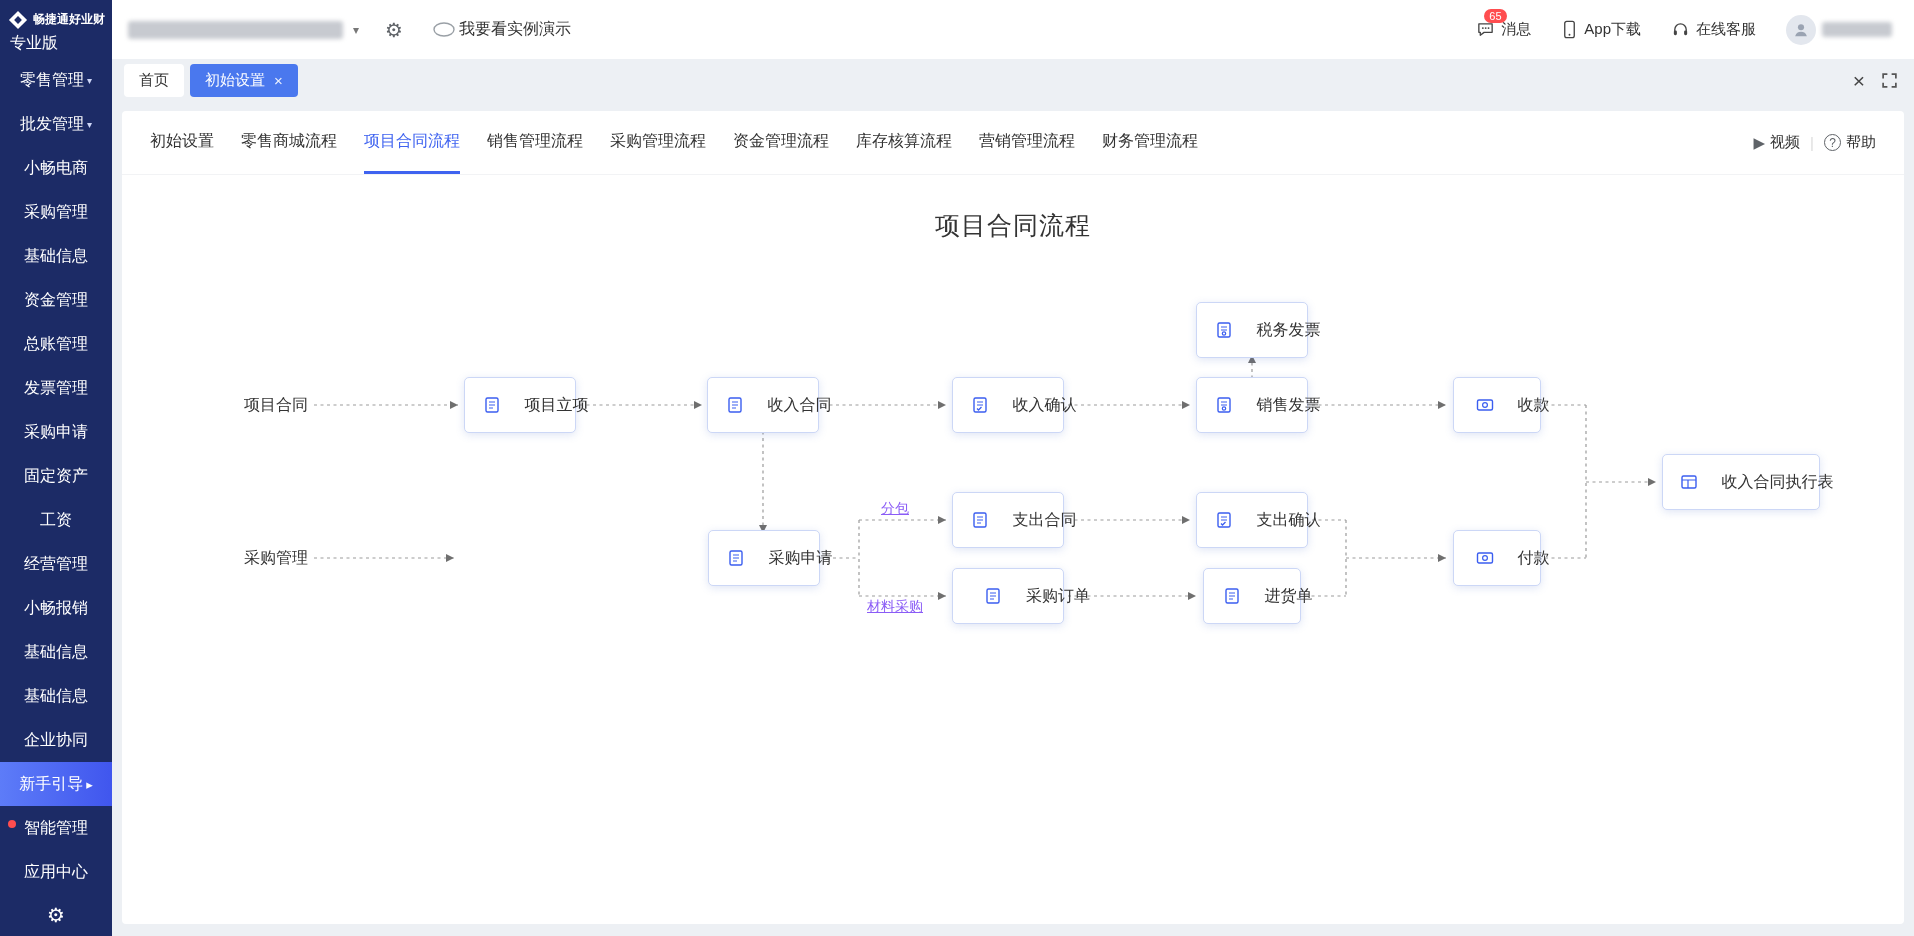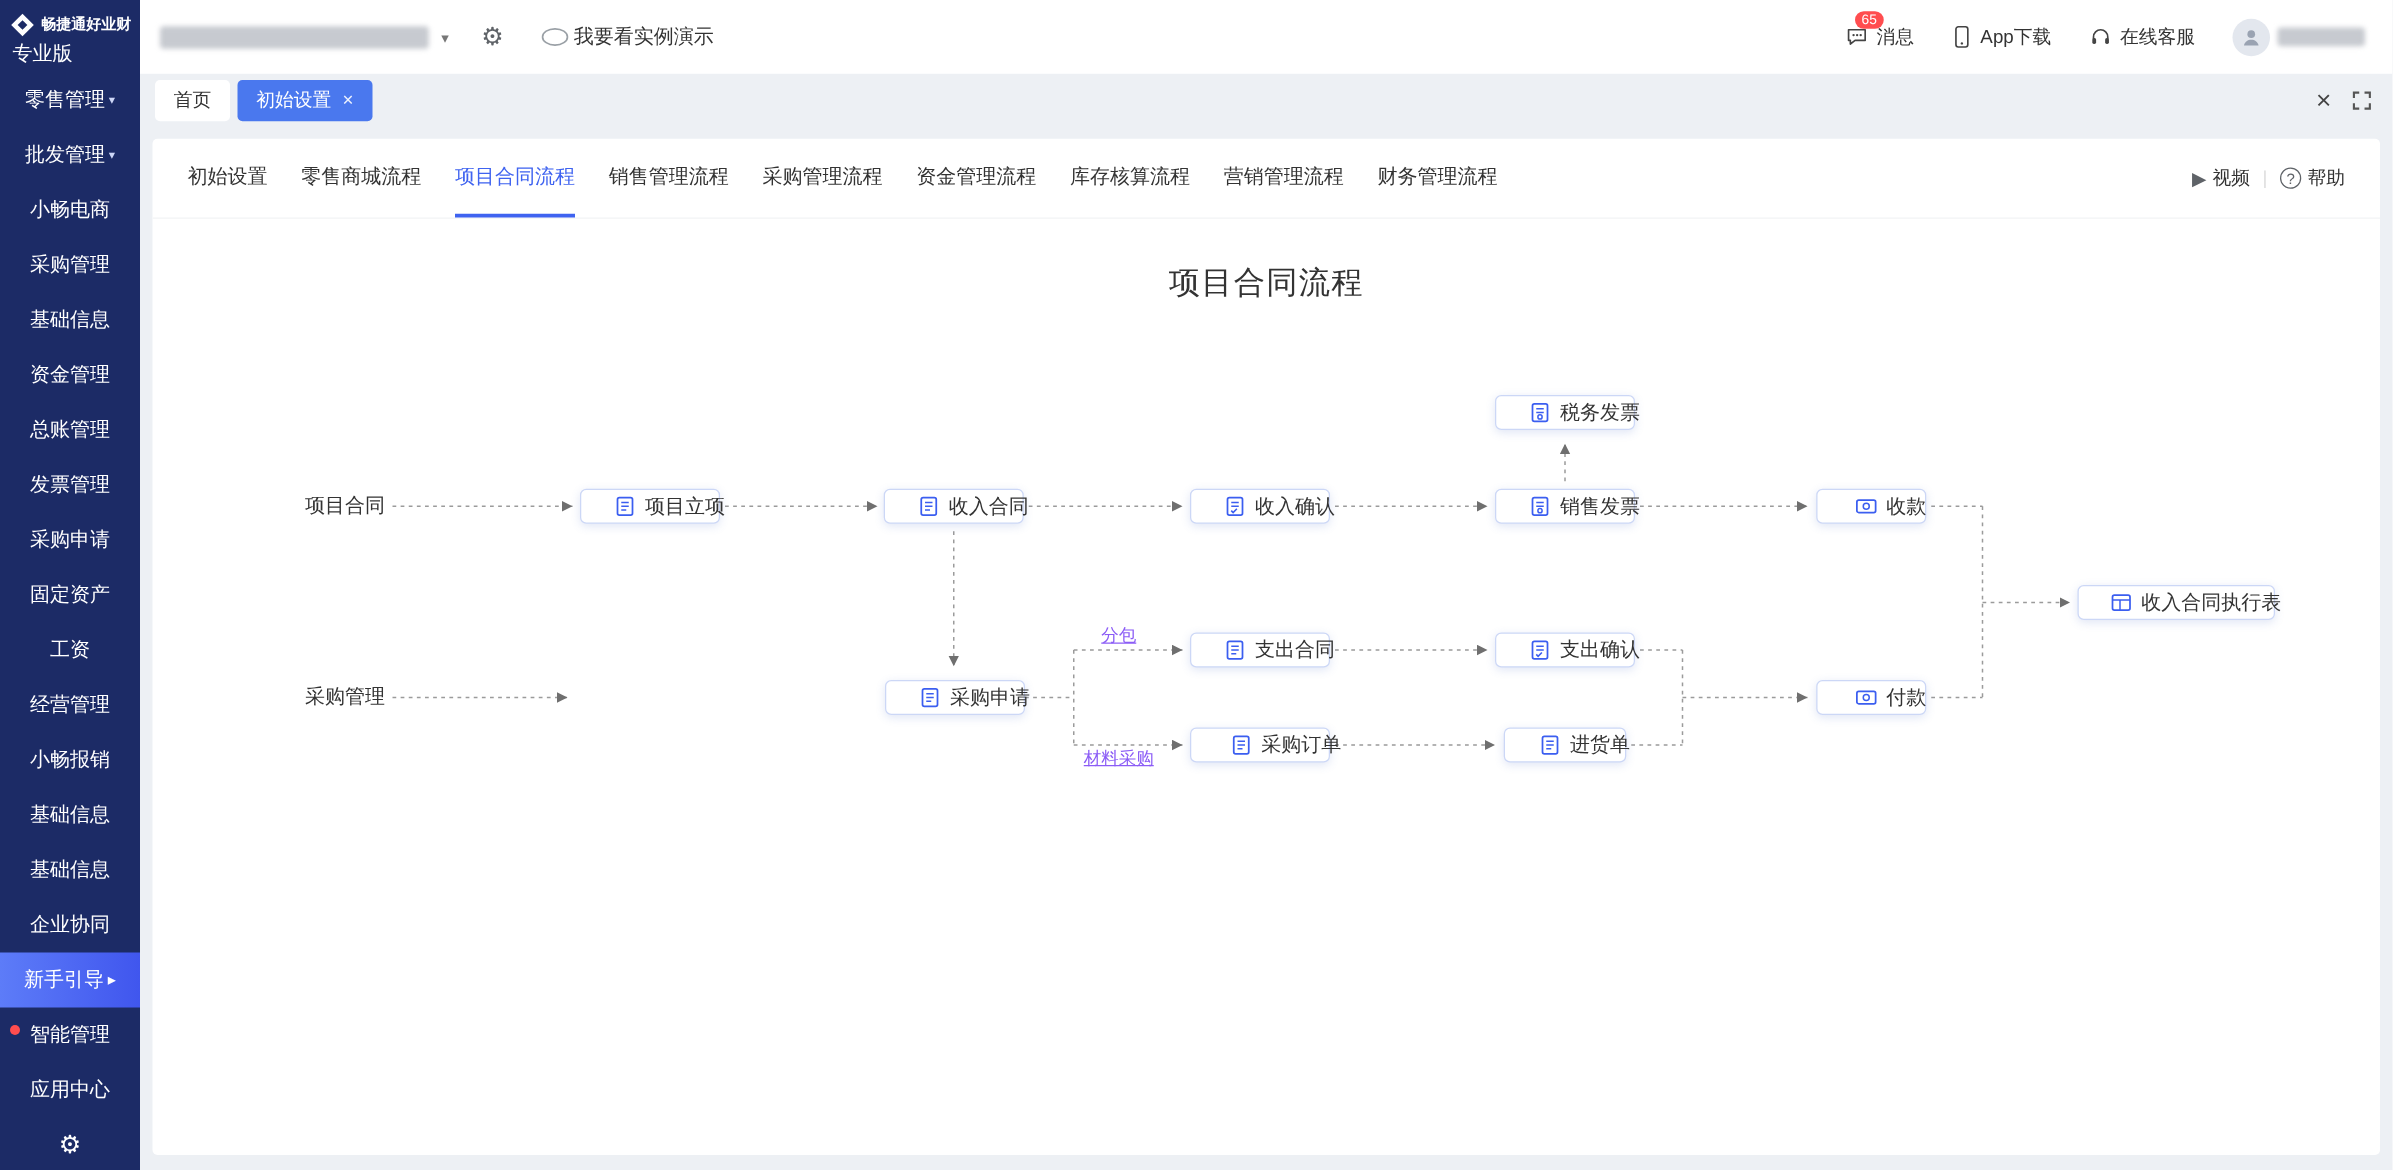--- a/index.html
+++ b/index.html
@@ -56,21 +56,21 @@
   .cr-item { display:flex; align-items:center; gap:5px; cursor:pointer; }
   .cr-sep { color:#ddd; }
   .qmark { width:17px; height:17px; border:1.4px solid #5f6368; border-radius:50%; font-size:12px; display:flex; align-items:center; justify-content:center; color:#5f6368; }
   .play { font-size:15px; color:#5f6368; }
 
   
   .diagram { position:relative; flex:1; overflow:hidden; }
   .dtitle { position:absolute; top:34px; left:0; right:0; text-align:center; font-size:25px; color:#333; letter-spacing:1px; }
   .edges { position:absolute; left:0; top:0; pointer-events:none; }
   .edge { stroke:#9b9b9b; stroke-width:1.2; fill:none; stroke-dasharray:3 3.5; }
-  .node { position:absolute; transform:translate(-50%,-50%); height:28px; display:flex; align-items:center; justify-content:center; gap:7px;
+  .node { position:absolute; transform:translate(-50%,-50%); height:56px; display:flex; align-items:center; justify-content:center; gap:24px;
           background:#fff; border:1px solid #ccd7f6; border-radius:5px; box-shadow:0 2px 8px rgba(80,110,200,.18);
           font-size:16px; color:#333; cursor:pointer; white-space:nowrap;padding-left:31px; }
   .nicon { display:flex; width:18px; height:18px; flex-shrink:0; }
   .rowlabel { position:absolute; transform:translate(-50%,-50%); font-size:16px; color:#333; white-space:nowrap; }
   .edgelabel { position:absolute; transform:translate(-50%,-50%); font-size:14px; color:#8b5cf6; white-space:nowrap;text-decoration:underline; }
 </style>
 </head>
 <body>
 
 <div class="app">

